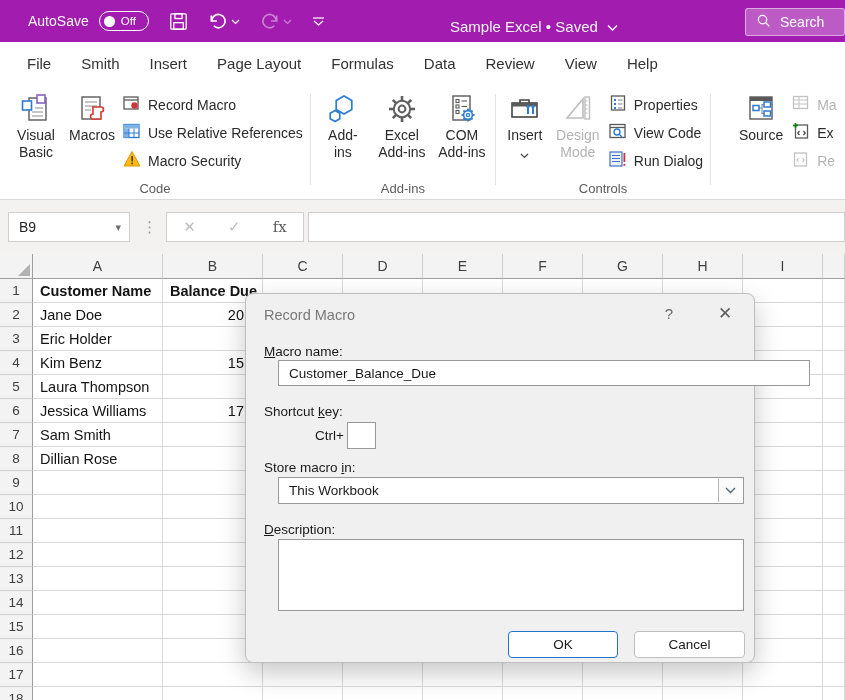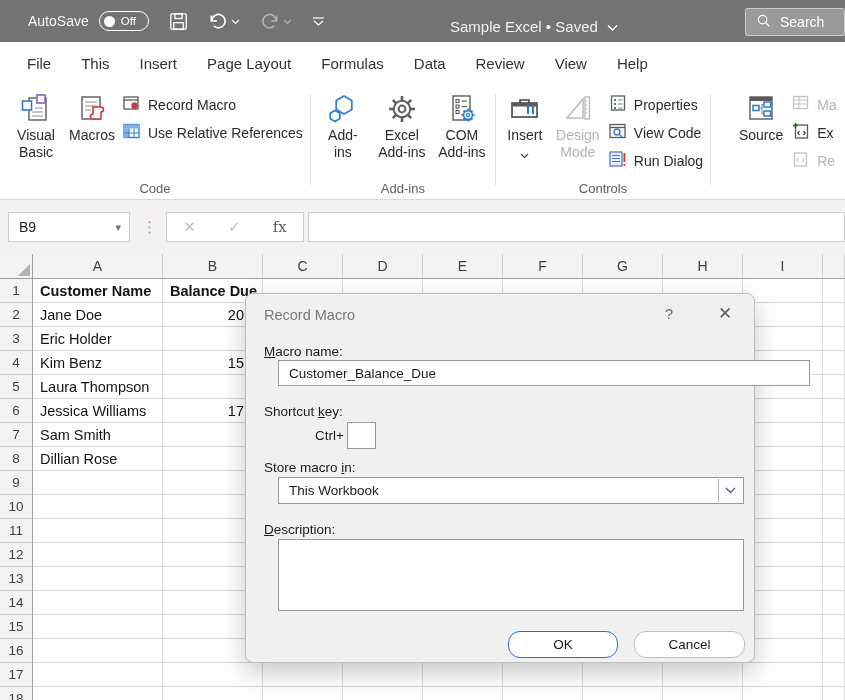--- a/index.html
+++ b/index.html
@@ -1,20 +1,20 @@
 <!DOCTYPE html>
 <html><head>
 <meta charset="utf-8">
 <style>
   * { box-sizing: border-box; margin: 0; padding: 0; }
   html,body { width:845px; height:700px; overflow:hidden; }
   body { font-family:"Liberation Sans", sans-serif; background:#fff; position:relative; }
 
   
-  .titlebar { position:absolute; left:0; top:0; width:845px; height:42px; background:#737373;
+  .titlebar { position:absolute; left:0; top:0; width:845px; height:42px; background:#a21caf;
               display:flex; align-items:center; color:#fff; }
   .autosave { margin-left:28px; font-size:14px; color:#f2f7f4; }
   .toggle { margin-left:10px; width:50px; height:20px; border:1.5px solid #fff; border-radius:11px;
             display:flex; align-items:center; }
   .toggle .knob { width:11px; height:11px; border-radius:50%; background:#fff; margin-left:4px; }
   .toggle .state { font-size:11.5px; margin-left:6px; color:#fff;text-align:center; }
   .qat-btn { display:flex; align-items:center; margin-left:20px; }
   .qat-btn svg { display:block; }
   .dim { opacity:.45; }
   .chev-sm { margin-left:3px; }
@@ -88,21 +88,21 @@
   .lbl-shortcut { top:110px; }
   .ctrl-prefix { position:absolute; left:18px; top:134px; width:80px; text-align:right; }
   .in-shortcut { position:absolute; left:101px; top:128px; width:29px; height:27px; background:#fff; border:1px solid #999; }
   .lbl-store { top:166px; }
   .combo { position:absolute; left:32px; top:183px; width:466px; height:27px; background:#fff;
            border:1px solid #999; display:flex; align-items:center; padding-left:10px; }
   .combo-btn { position:absolute; right:1px; top:1px; bottom:1px; width:24px; background:#fbfbfb;
                border-left:1px solid #b5b5b5; display:flex; align-items:center; justify-content:center; }
   .lbl-desc { top:228px; }
   .in-desc { position:absolute; left:32px; top:245px; width:466px; height:72px; background:#fff; border:1px solid #999; }
-  .dlg-btn { position:absolute; top:337px; width:110px; height:27px; background:#fff; border-radius:12px;
+  .dlg-btn { position:absolute; top:337px; width:110px; height:27px; background:#fff; border-radius:4px;
              display:flex; align-items:center; justify-content:center; font-size:13.5px; color:#1a1a1a; cursor:default; }
   .btn-ok { left:262px; border:1.5px solid #2472c8; }
   .btn-cancel { left:388px; width:111px; border:1px solid #bfbfbf; }
 </style>
 </head>
 <body>
 
 <div class="titlebar">
   <span class="autosave">AutoSave</span>
   <div class="toggle">
@@ -175,21 +175,21 @@
     </span>
     <span>Search</span>
   </div>
 </div>
 
 <div class="tabrow">
     <div class="tab">
       <span>File</span>
     </div>
     <div class="tab">
-      <span>This</span>
+      <span>Smith</span>
     </div>
     <div class="tab">
       <span>Insert</span>
     </div>
     <div class="tab">
       <span>Page Layout</span>
     </div>
     <div class="tab">
       <span>Formulas</span>
     </div>
@@ -258,20 +258,30 @@
             <rect x="1" y="2.5" width="15" height="4" fill="#7fb2e5"></rect>
             <rect x="1" y="6.5" width="5" height="9" fill="#7fb2e5"></rect>
             <g stroke="#2b7cd3" stroke-width="1">
                 <line x1="6" y1="6.5" x2="6" y2="15.5"></line>
                 <line x1="11" y1="6.5" x2="11" y2="15.5"></line>
                 <line x1="1" y1="11" x2="16" y2="11"></line>
               </g>
           </svg>
         </span>
         <span>Use Relative References</span>
+      </div>
+      <div class="smallbtn">
+        <span>
+          <svg width="18" height="18" viewBox="0 0 18 18">
+            <polygon points="9,1.5 17,16 1,16" fill="#fdb913" stroke="#d99a00" stroke-width="1"></polygon>
+            <rect x="8.3" y="6" width="1.6" height="5.4" fill="#4a3a00"></rect>
+              <rect x="8.3" y="12.6" width="1.6" height="1.7" fill="#4a3a00"></rect>
+          </svg>
+        </span>
+        <span>Macro Security</span>
       </div>
     </div>
     <div class="group-label">Code</div>
   </div>
   <div class="gsep"></div>
 
   <div class="group">
     <div class="bigbtn">
       <span class="ic">
         <svg width="32" height="32" viewBox="0 0 32 32">

